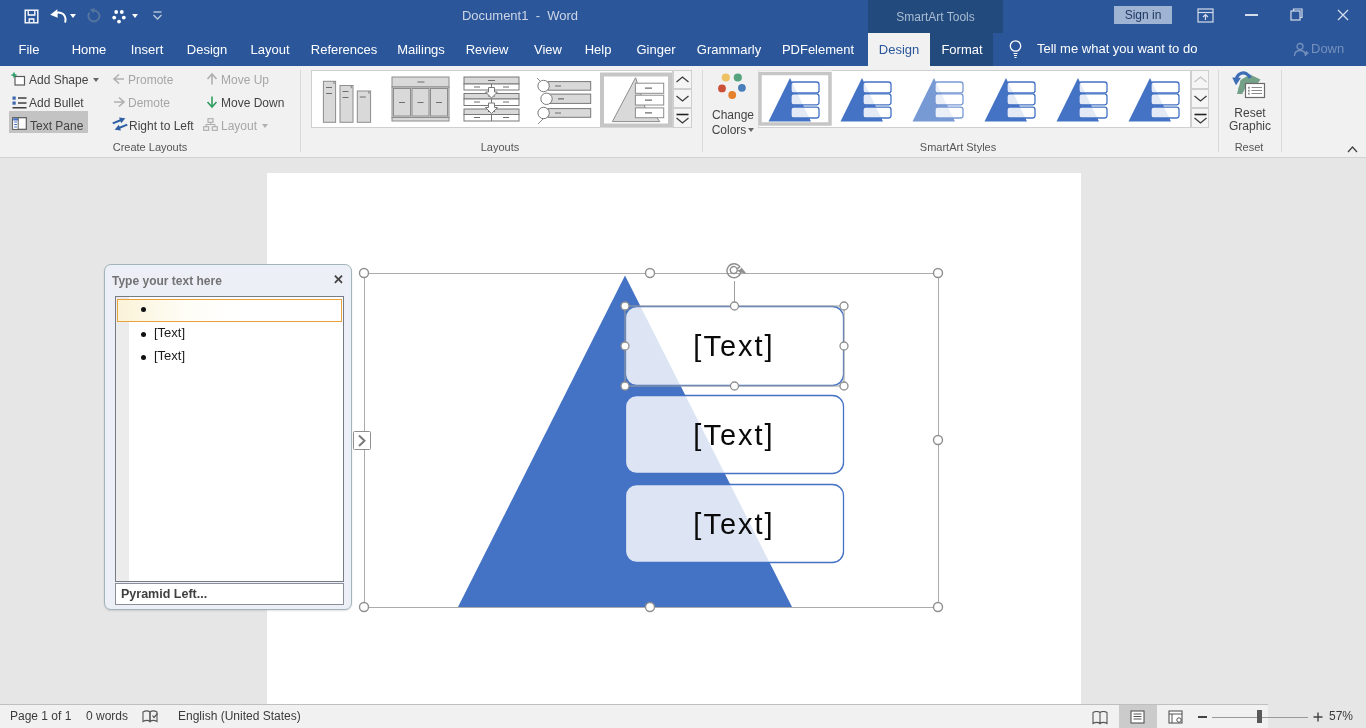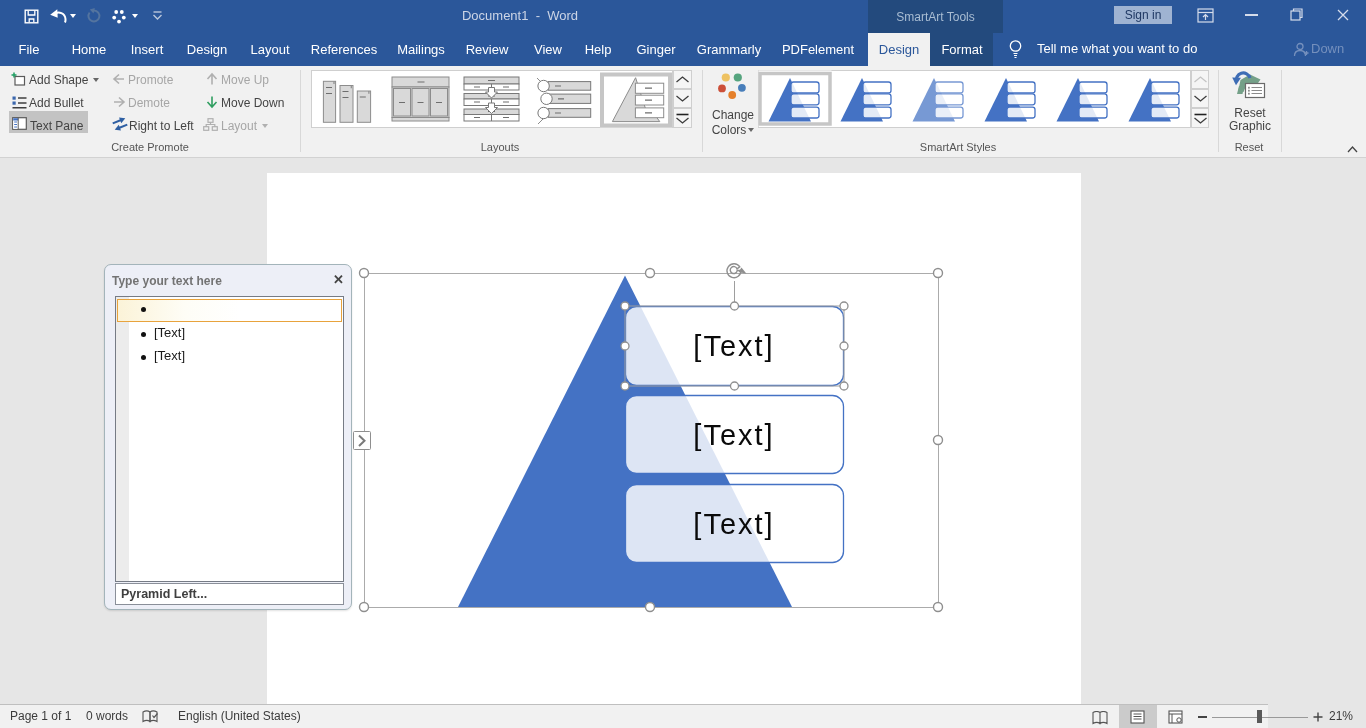--- a/index.html
+++ b/index.html
@@ -172,21 +172,21 @@
   </svg>
   <div class="rlabel" style="left:129px;top:53px">Right to Left</div>
   <svg class="abs" style="left:203px;top:52px" width="15" height="13" viewBox="0 0 15 13">
     <rect x="5" y="0.7" width="5" height="3.6" fill="none" stroke="#b0b0b0" stroke-width="1.2"></rect>
     <rect x="0.7" y="8.7" width="5" height="3.6" fill="none" stroke="#b0b0b0" stroke-width="1.2"></rect>
     <rect x="9.3" y="8.7" width="5" height="3.6" fill="none" stroke="#b0b0b0" stroke-width="1.2"></rect>
     <path d="M7.5 4.3 V6.5 M3.2 8.7 V6.5 H11.8 V8.7" fill="none" stroke="#b0b0b0" stroke-width="1.2"></path>
   </svg>
   <div class="rlabel gray" style="left:221px;top:53px">Layout</div>
   <span class="caret caretg abs" style="left:262px;top:58px"></span>
-  <div class="glabel" style="left:150px">Create Promote</div>
+  <div class="glabel" style="left:150px">Create Layouts</div>
   <div class="gsep" style="left:300px"></div>
 
   <div class="gallery" style="left:311px;top:4px;width:362px;height:58px"></div>
   <svg class="abs" style="left:311px;top:4px" width="362" height="58" viewBox="0 0 362 58">
 
     <g stroke="#8c8c8c" stroke-width="1" fill="#d9d9d9">
       <rect x="12.4" y="11.3" width="12.2" height="41"></rect>
         <rect x="29" y="15.5" width="13" height="36.8"></rect>
         <rect x="46.3" y="21" width="13.3" height="31.3"></rect>
     </g>
@@ -410,14 +410,14 @@
     <rect x="1" y="1" width="13" height="12" fill="#fff" stroke="#555" stroke-width="1.1"></rect>
     <path d="M1 4 H14 M4 4 V13" stroke="#555" stroke-width="1"></path>
     <circle cx="11" cy="10" r="2.2" fill="none" stroke="#555" stroke-width="1"></circle>
   </svg>
   <div class="abs" style="left:1198px;top:11px;width:9px;height:1.6px;background:#444"></div>
   <div class="abs" style="left:1212px;top:11.5px;width:96px;height:1px;background:#999"></div>
   <div class="abs" style="left:1257px;top:5px;width:5px;height:13px;background:#595959"></div>
   <svg class="abs" style="left:1313px;top:7px" width="10" height="10" viewBox="0 0 10 10">
     <path d="M5 0.5 V9.5 M0.5 5 H9.5" stroke="#444" stroke-width="1.4"></path>
   </svg>
-  <div class="stext" style="left:1329px">21%</div>
+  <div class="stext" style="left:1329px">57%</div>
 </div>
 
 </body></html>

